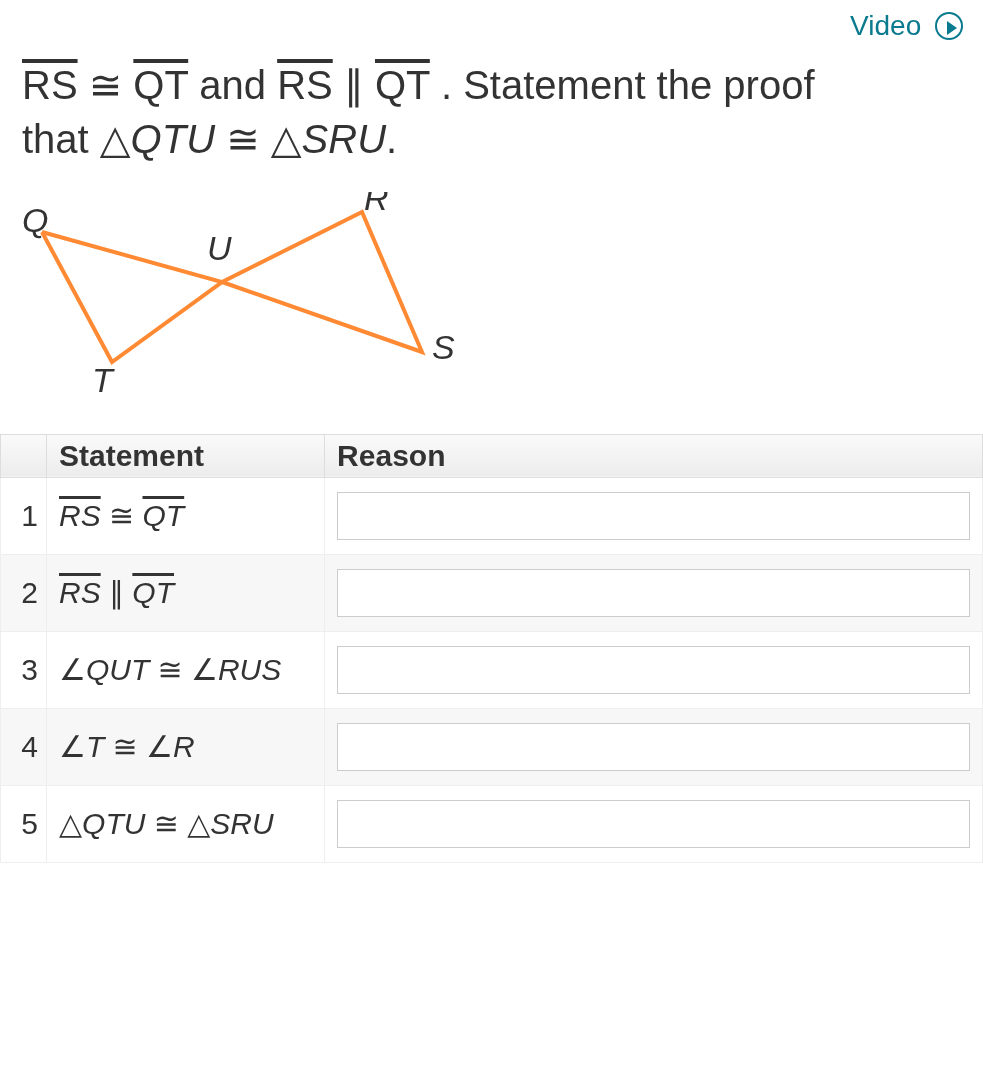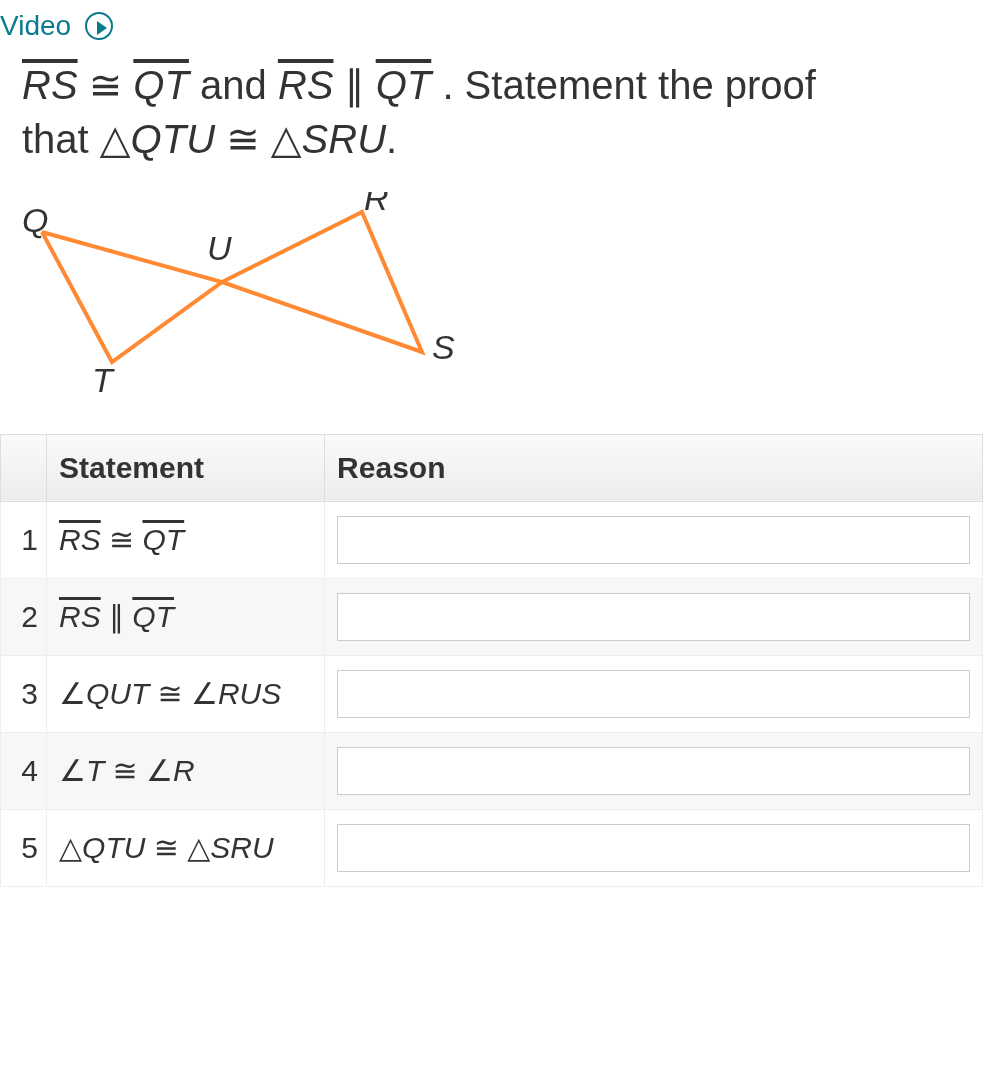--- a/index.html
+++ b/index.html
@@ -3,21 +3,21 @@
   <meta charset="utf-8">
   <style>
     * { box-sizing: border-box; margin: 0; padding: 0; }
     body {
       font-family: Verdana, Arial, sans-serif;
       background: #fff;
       width: 983px;
       padding: 0;
     }
     .video-link {
-      text-align: left;
+      text-align: right;
       padding: 8px 20px 4px 0;
       color: #0a7a8f;
       font-size: 28px;
     }
     .video-link span {
       vertical-align: middle;
     }
     .video-icon {
       display: inline-block;
       width: 28px;
@@ -38,36 +38,35 @@
       border-bottom: 7px solid transparent;
     }
     .prompt {
       font-size: 40px;
       color: #333;
       padding: 12px 22px 0 22px;
       line-height: 1.35;
     }
     .overline {
       text-decoration: overline;
-      font-style: italic;
     }
     .ital { font-style: italic; }
     .diagram {
       padding: 26px 22px 28px 22px;
     }
     .proof-table {
       width: 100%;
       border-collapse: collapse;
       font-size: 30px;
       color: #333;
     }
     .proof-table th {
       text-align: left;
       font-weight: bold;
-      padding: 16px 12px;
+      padding: 4px 12px;
       background: linear-gradient(#fafafa, #ececec);
       border: 1px solid #ddd;
     }
     .proof-table th.numcol {
       width: 46px;
       background: linear-gradient(#fafafa, #ececec);
     }
     .proof-table td {
       padding: 14px 12px;
       border: 1px solid #eee;

